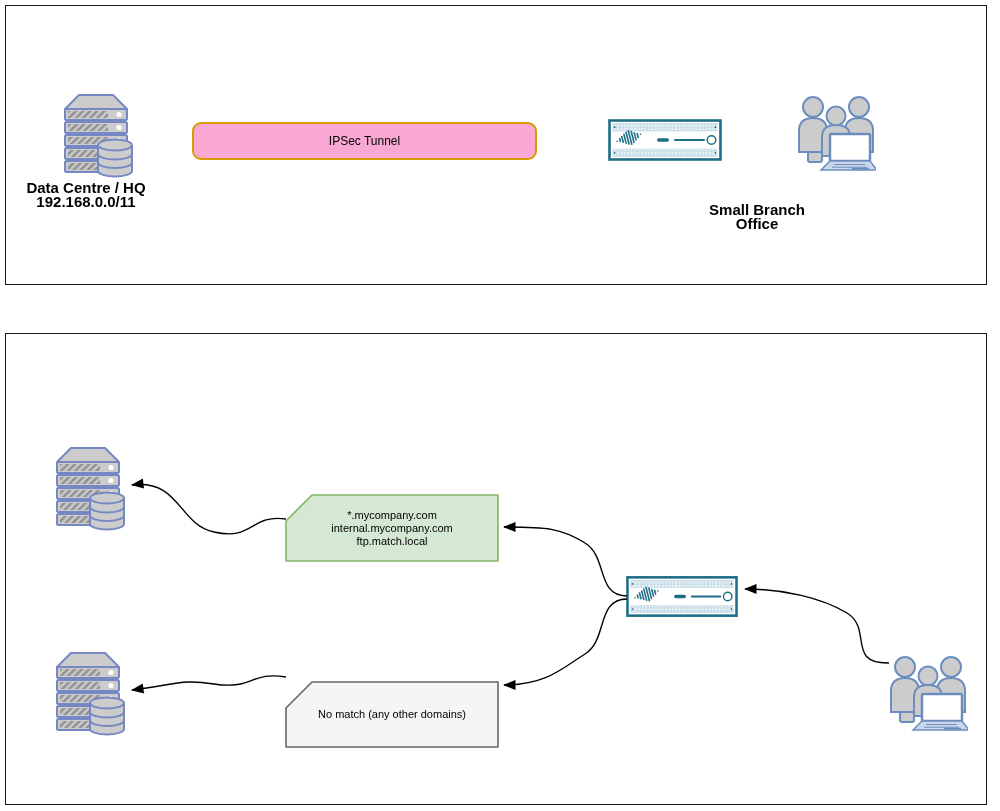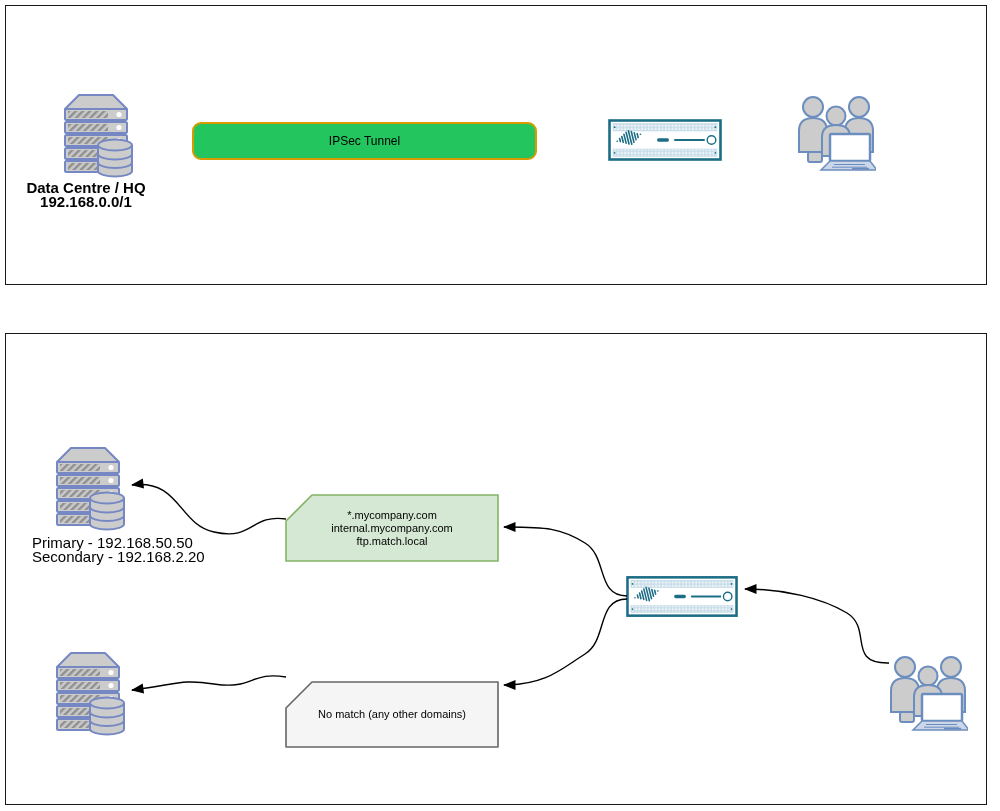--- a/index.html
+++ b/index.html
@@ -9,21 +9,21 @@
   }
   .panel{position:absolute;border:1px solid #1a1a1a;background:#fff;}
   .panel-top{left:5px;top:5px;width:980px;height:278px;}
   .panel-bottom{left:5px;top:333px;width:980px;height:470px;}
   .abs{position:absolute;}
   .label{position:absolute;font-size:15px;line-height:14px;}
   .label.center{text-align:center;}
   .label.bold{font-weight:bold;}
   .tunnel{
     position:absolute;left:192px;top:122px;width:345px;height:38px;
-    background:#22c55e;border:2px solid #d79b00;border-radius:9px;
+    background:#f9a8d4;border:2px solid #d79b00;border-radius:9px;
     display:flex;align-items:center;justify-content:center;
     font-size:12px;box-sizing:border-box;
   }
   .card{position:absolute;}
   .card svg{position:absolute;left:0;top:0;}
   .card-text{
     position:absolute;inset:0;display:flex;flex-direction:column;
     justify-content:center;align-items:center;
     font-size:11px;line-height:13px;text-align:center;
   }
@@ -74,21 +74,21 @@
     <g>
       <path d="M40,53 L40,79 A17,5.5 0 0 0 74,79 L74,53" fill="#ccc" stroke="#7688c4" stroke-width="2"></path>
       <path d="M40,62 A17,5.5 0 0 0 74,62" fill="none" stroke="#7688c4" stroke-width="2"></path>
       <path d="M40,70.5 A17,5.5 0 0 0 74,70.5" fill="none" stroke="#7688c4" stroke-width="2"></path>
       <ellipse cx="57" cy="53" rx="17" ry="5.5" fill="#ccc" stroke="#7688c4" stroke-width="2"></ellipse>
     </g>
   </svg>
 
   <div class="label center bold" style="left:26px;top:181px;width:120px">
     <div>Data Centre / HQ</div>
-    <div>192.168.0.0/1</div>
+    <div>192.168.0.0/11</div>
   </div>
 
   <div class="tunnel">
     <span>IPSec Tunnel</span>
   </div>
 
   <svg class="abs" style="left:608px;top:119px" width="114" height="42" viewBox="0 0 114 42">
     <rect x="1.5" y="1.5" width="111" height="39" fill="#fff" stroke="#1d6d87" stroke-width="2.6"></rect>
     <rect x="5" y="4.5" width="104" height="7.5" fill="url(#dots)" stroke="#bcd6e4" stroke-width="0.5"></rect>
     <rect x="5" y="30" width="104" height="7.5" fill="url(#dots)" stroke="#bcd6e4" stroke-width="0.5"></rect>
@@ -127,20 +127,24 @@
     </g>
     <g>
       <rect x="34" y="40" width="40" height="27" rx="1.5" fill="#fff" stroke="#6c8ebf" stroke-width="2.5"></rect>
       <polygon points="25,76 34,67 74,67 81,76" fill="#ccd7ea" stroke="#6c8ebf" stroke-width="1.5"></polygon>
       <line x1="38" y1="70.5" x2="69" y2="70.5" stroke="#6c8ebf" stroke-width="1"></line>
       <line x1="36" y1="73.2" x2="71" y2="73.2" stroke="#6c8ebf" stroke-width="1"></line>
       <rect x="56" y="73.8" width="17" height="1.8" fill="#6c8ebf"></rect>
     </g>
   </svg>
 
+  <div class="label center bold" style="left:697px;top:203px;width:120px">
+    <div>Small Branch</div>
+    <div>Office</div>
+  </div>
 
   <svg class="abs" style="left:50px;top:445px" width="76" height="86" viewBox="0 0 76 86">
     <polygon points="7,17 21,3 55,3 69,17" fill="#ccc" stroke="#7688c4" stroke-width="2" stroke-linejoin="round"></polygon>
     <g stroke="#7688c4" stroke-width="2" fill="#ccc">
       <rect x="7" y="17" width="62" height="11" rx="1.5"></rect>
       <rect x="7" y="30" width="62" height="11" rx="1.5"></rect>
       <rect x="7" y="43" width="62" height="11" rx="1.5"></rect>
       <rect x="7" y="56" width="62" height="11" rx="1.5"></rect>
       <rect x="7" y="69" width="62" height="11" rx="1.5"></rect>
     </g>
@@ -157,24 +161,20 @@
         <circle cx="61" cy="48.5" r="2.6"></circle>
     </g>
     <g>
       <path d="M40,53 L40,79 A17,5.5 0 0 0 74,79 L74,53" fill="#ccc" stroke="#7688c4" stroke-width="2"></path>
       <path d="M40,62 A17,5.5 0 0 0 74,62" fill="none" stroke="#7688c4" stroke-width="2"></path>
       <path d="M40,70.5 A17,5.5 0 0 0 74,70.5" fill="none" stroke="#7688c4" stroke-width="2"></path>
       <ellipse cx="57" cy="53" rx="17" ry="5.5" fill="#ccc" stroke="#7688c4" stroke-width="2"></ellipse>
     </g>
   </svg>
 
-  <div class="label" style="left:32px;top:536px;width:220px">
-    <div>Primary - 192.168.50.50</div>
-    <div>Secondary - 192.168.2.20</div>
-  </div>
 
   <div class="card" style="left:285px;top:494px;width:214px;height:68px">
     <svg width="214" height="68" viewBox="0 0 214 68">
       <polygon points="27,1 213,1 213,67 1,67 1,27" fill="#d5e8d4" stroke="#82b366" stroke-width="1.6" stroke-linejoin="round"></polygon>
     </svg>
     <div class="card-text">
       <div>*.mycompany.com</div>
       <div>internal.mycompany.com</div>
       <div>ftp.match.local</div>
     </div>

